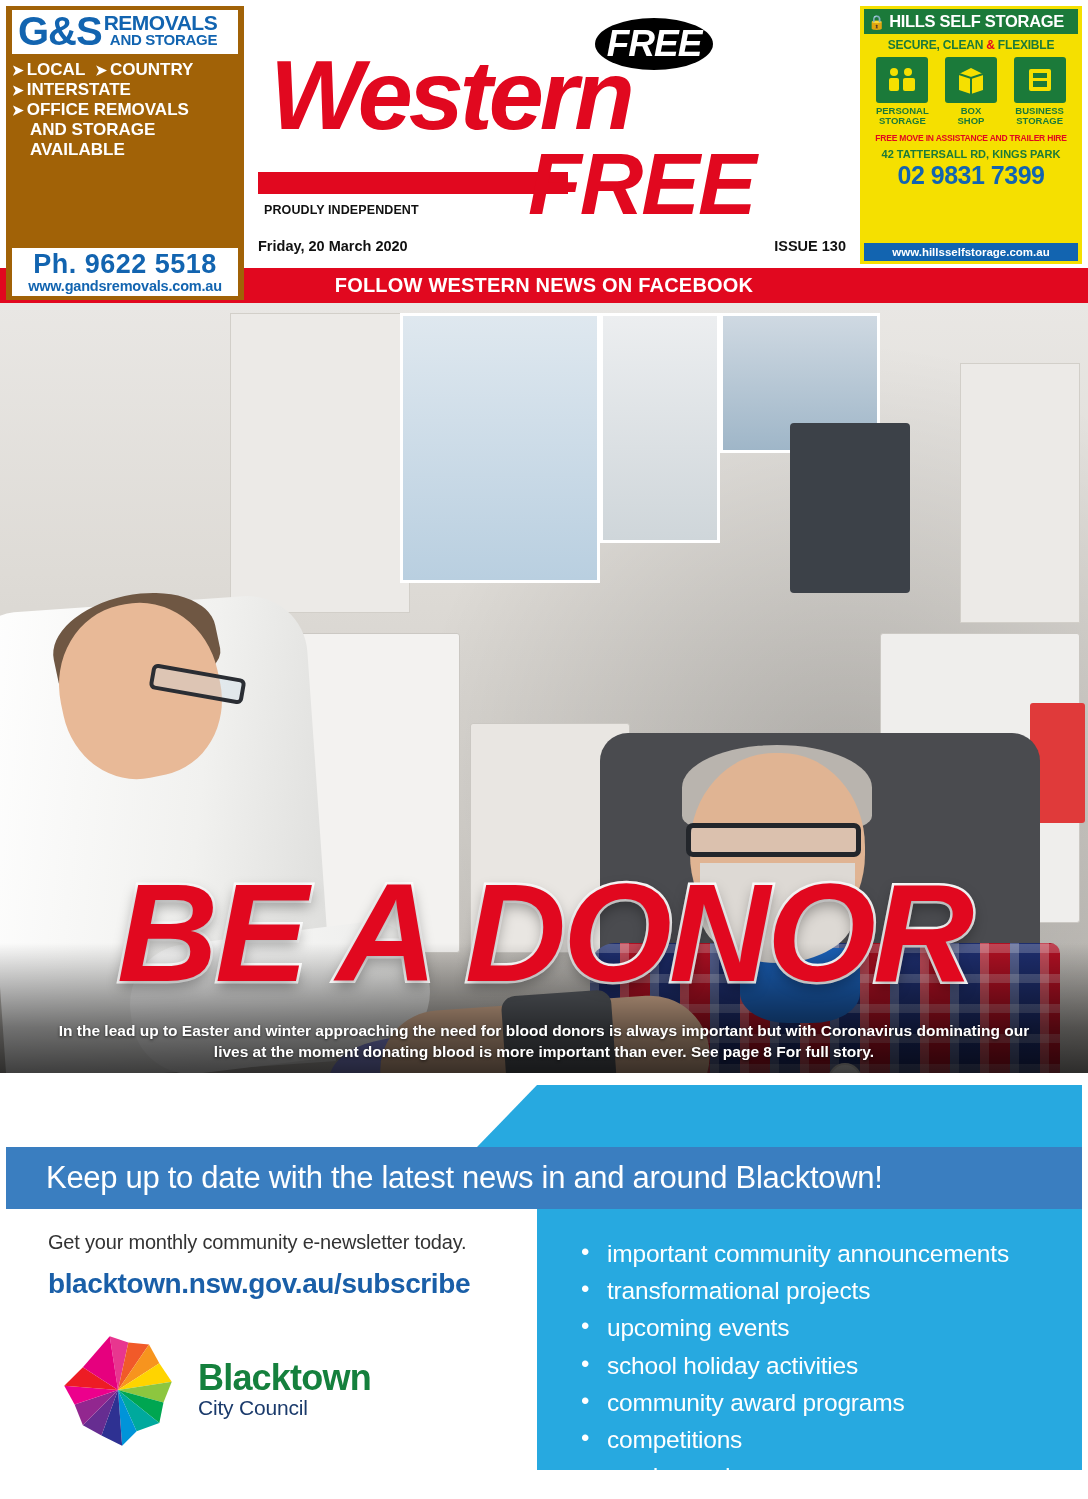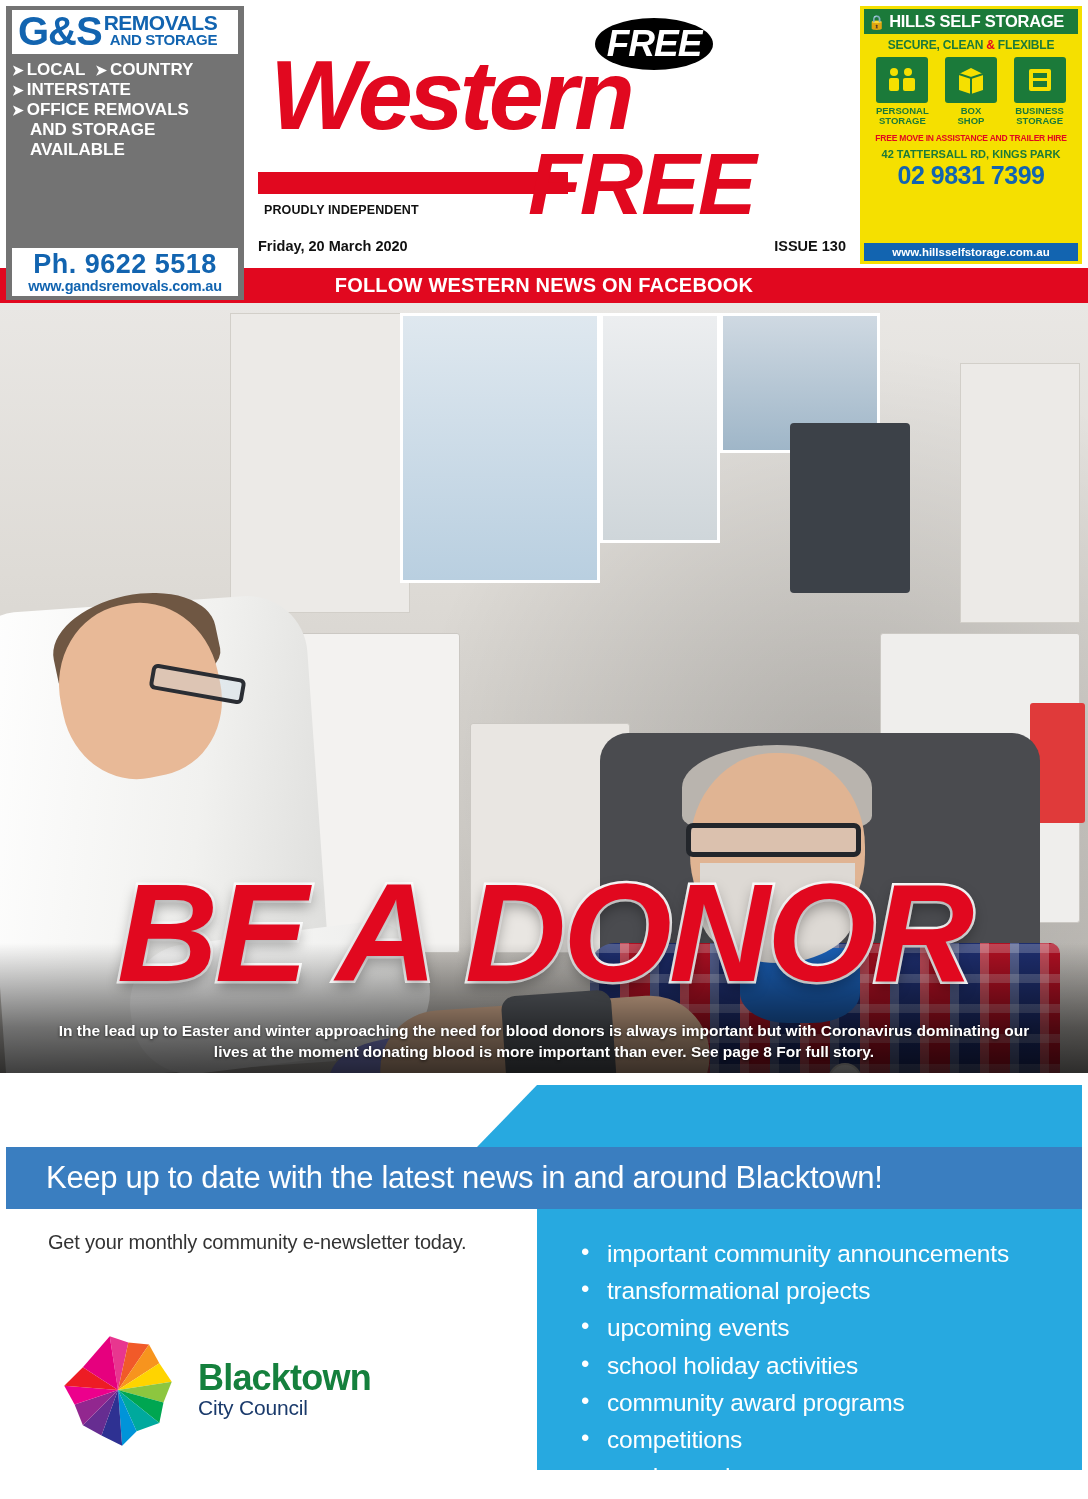--- a/index.html
+++ b/index.html
@@ -18,21 +18,21 @@
     height: 268px;
     background: #ffffff;
     border-bottom: 0;
   }
 
   
   .gs-ad {
     position: absolute;
     left: 6px; top: 6px;
     width: 238px; height: 294px;
-    background: #737373;
+    background: #a16207;
     color: #ffffff;
     padding: 4px 6px 4px 6px;
     display: flex; flex-direction: column;
   }
   .gs-logo-box {
     background: #ffffff;
     color: #1264b0;
     padding: 2px 6px 4px 6px;
     display: flex; align-items: flex-end; gap: 2px;
   }
@@ -490,20 +490,21 @@
   <div class="btc-inner">
     <div class="btc-cyan"></div>
     <div class="btc-cyan-notch"></div>
 
     <div class="btc-headerbar">
       <div class="btc-headerbar-text">Keep up to date with the latest news in and around Blacktown!</div>
     </div>
 
     <div class="btc-left">
       <div class="btc-lead">Get your monthly community e-newsletter today.</div>
+      <div class="btc-url">blacktown.nsw.gov.au/subscribe</div>
     </div>
 
     <div class="btc-logo-wrap">
       <svg class="btc-star" viewBox="0 0 120 120">
         <g transform="translate(60,60)">
           <path d="M0 0 L-8 -52 L10 -46 Z" fill="#e8368f"></path>
           <path d="M0 0 L10 -46 L30 -44 Z" fill="#f15a29"></path>
           <path d="M0 0 L30 -44 L40 -26 Z" fill="#f7941e"></path>
           <path d="M0 0 L40 -26 L52 -8 Z" fill="#ffd400"></path>
           <path d="M0 0 L52 -8 L44 12 Z" fill="#8dc63f"></path>

